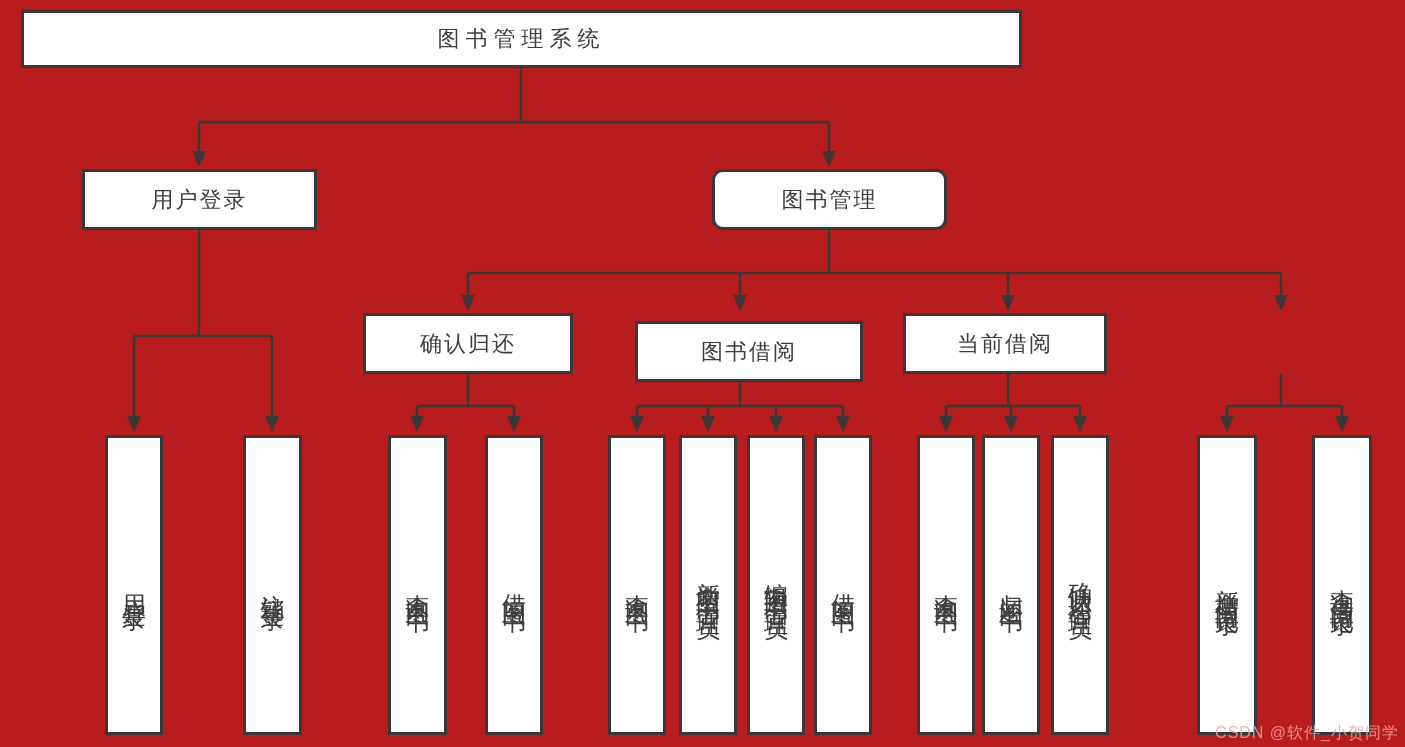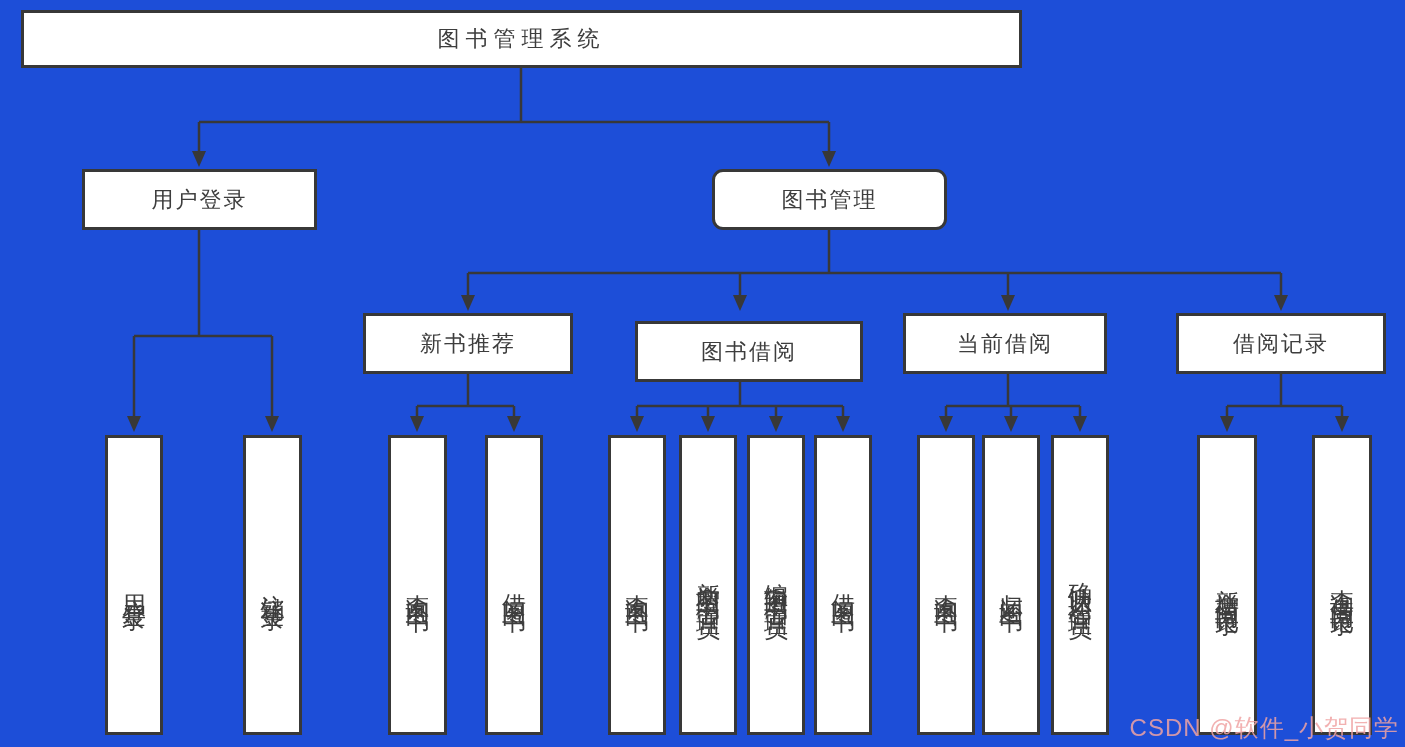--- a/index.html
+++ b/index.html
@@ -1,20 +1,20 @@
 <!DOCTYPE html>
 <html><head>
 <meta charset="utf-8">
 <style>
   html, body { margin: 0; padding: 0; background: #ffffff; }
   #canvas {
     position: relative;
     width: 1405px;
     height: 747px;
-    background: #1d4ed8;
+    background: #b91c1c;
     overflow: hidden;
     font-family: "Liberation Sans", sans-serif;
   }
   #wires { position: absolute; left: 0; top: 0; z-index: 1; }
   .box {
     position: absolute;
     box-sizing: border-box;
     background: #ffffff;
     border: 3px solid #383838;
     display: flex;
@@ -37,21 +37,21 @@
     letter-spacing: 5px;
     line-height: 1.0;
     white-space: nowrap;
     color: #3d3d3d;
   }
   .watermark {
     position: absolute;
     right: 6px;
     bottom: 3px;
     z-index: 3;
-    font-size: 24px;
+    font-size: 16px;
     color: rgba(240, 163, 163, 0.85);
     letter-spacing: 1px;
     white-space: nowrap;
   }
 </style>
 </head>
 <body>
 
 <div id="canvas">
 
@@ -126,30 +126,27 @@
   </div>
 
   <div class="box" style="left:82px; top:169px; width:235px; height:61px;">
     <span class="h-label">用户登录</span>
   </div>
   <div class="box" style="left:712px; top:169px; width:235px; height:61px;border-radius:11px;">
     <span class="h-label">图书管理</span>
   </div>
 
   <div class="box" style="left:363px; top:313px; width:210px; height:61px;">
-    <span class="h-label">新书推荐</span>
+    <span class="h-label">确认归还</span>
   </div>
   <div class="box" style="left:635px; top:321px; width:228px; height:61px;">
     <span class="h-label">图书借阅</span>
   </div>
   <div class="box" style="left:903px; top:313px; width:204px; height:61px;">
     <span class="h-label">当前借阅</span>
-  </div>
-  <div class="box" style="left:1176px; top:313px; width:210px; height:61px;">
-    <span class="h-label">借阅记录</span>
   </div>
 
   <div class="box v-box" style="left:105px; top:435px; width:58px; height:300px;">
     <span class="v-label">用户登录</span>
   </div>
   <div class="box v-box" style="left:243px; top:435px; width:59px; height:300px;">
     <span class="v-label">注销登录</span>
   </div>
 
   <div class="box v-box" style="left:388px; top:435px; width:59px; height:300px;">

